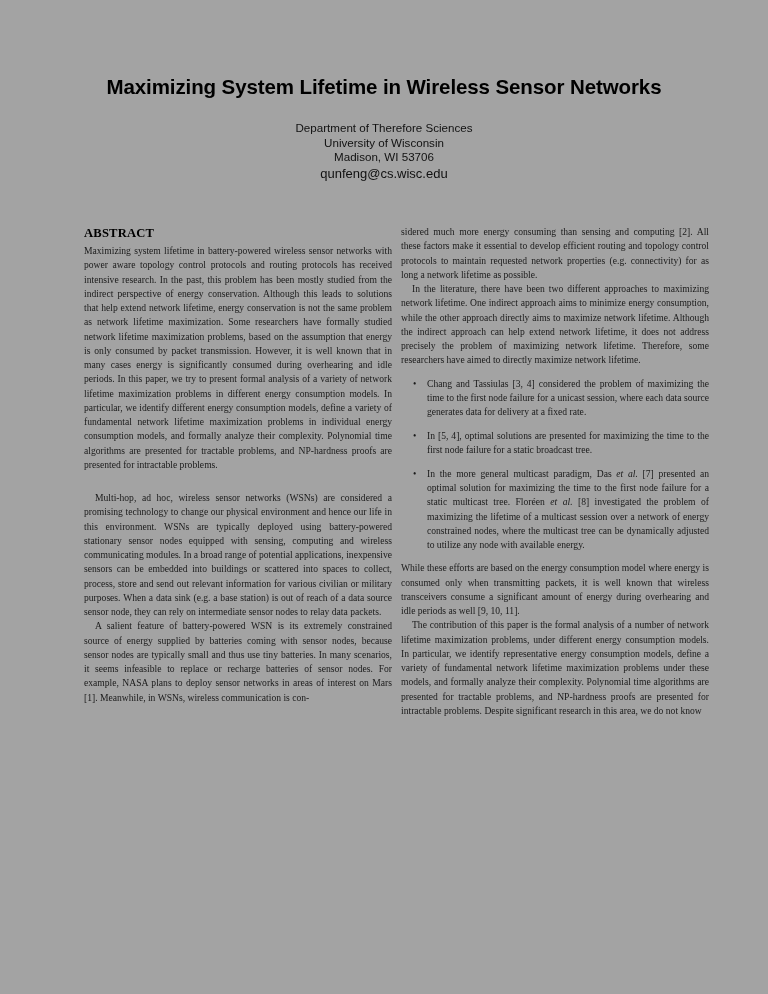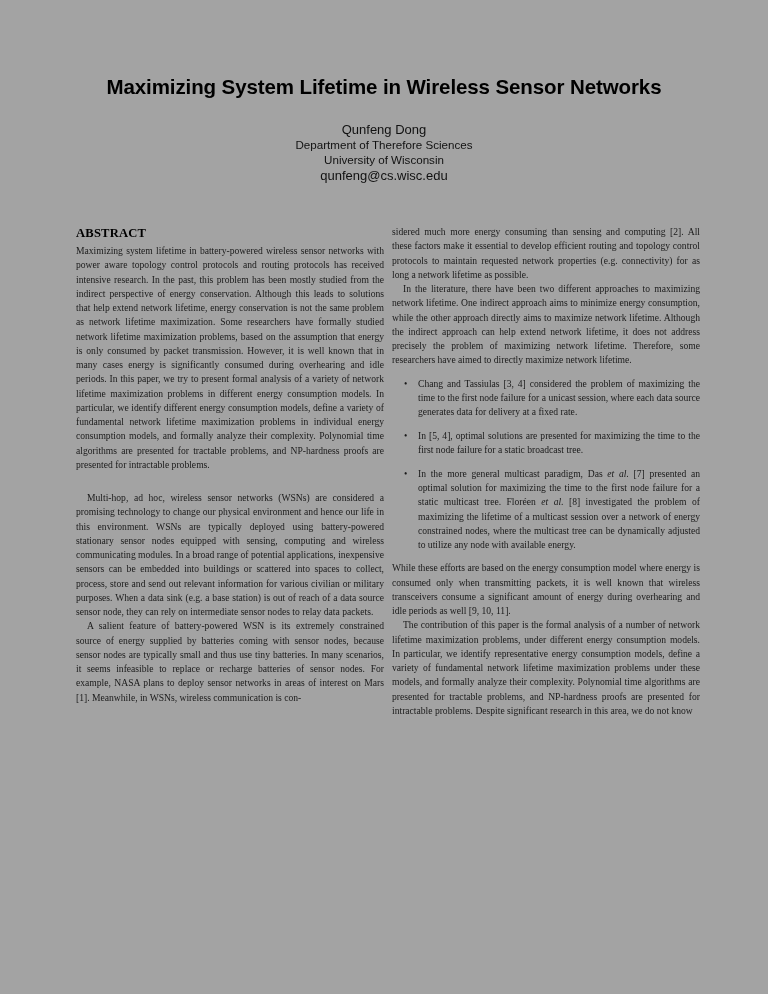--- a/index.html
+++ b/index.html
@@ -62,22 +62,22 @@
   .col {
     position: absolute;
     top: 225px;
     width: 308px;
     font-size: 9.6px;
     line-height: 14.25px;
     text-align: justify;
     text-justify: inter-word;
     hyphens: manual;
   }
-  .col-left  { left: 76px; }
-  .col-right { left: 392px; }
+  .col-left  { left: 84px; }
+  .col-right { left: 401px; }
 
   h2.sec-serif {
     margin: 0 0 3px 0;
     font-family: "Liberation Serif", serif;
     font-weight: bold;
     font-size: 12.6px;
     line-height: 16px;
     letter-spacing: 0.2px;
     color: #000000;
   }
@@ -125,23 +125,23 @@
   i, .it { font-style: italic; }
 </style>
 </head>
 <body>
 
 <div class="page">
 
   <div class="title">Maximizing System Lifetime in Wireless Sensor Networks</div>
 
   <div class="authorblock">
-    <div class="author-name">Qunfeng Dong</div>
     <div class="affil">Department of Therefore Sciences</div>
     <div class="affil">University of Wisconsin</div>
+    <div class="affil">Madison, WI 53706</div>
     <div class="email">qunfeng@cs.wisc.edu</div>
   </div>
 
   <div class="col col-left">
 
     <h2 class="sec-serif">ABSTRACT</h2>
 
     <p class="para noindent">Maximizing system lifetime in battery-powered wireless sensor networks with power aware topology control protocols and routing protocols has received intensive research. In the past, this problem has been mostly studied from the indirect perspective of energy conservation. Although this leads to solutions that help extend network lifetime, energy conservation is not the same problem as network lifetime maximization. Some researchers have formally studied network lifetime maximization problems, based on the assumption that energy is only consumed by packet transmission. However, it is well known that in many cases energy is significantly consumed during overhearing and idle periods. In this paper, we try to present formal analysis of a variety of network lifetime maximization problems in different energy consumption models. In particular, we identify different energy consumption models, define a variety of fundamental network lifetime maximization problems in individual energy consumption models, and formally analyze their complexity. Polynomial time algorithms are presented for tractable problems, and NP-hardness proofs are presented for intractable problems.</p>
 
     <div class="gap-before-sec"></div>

